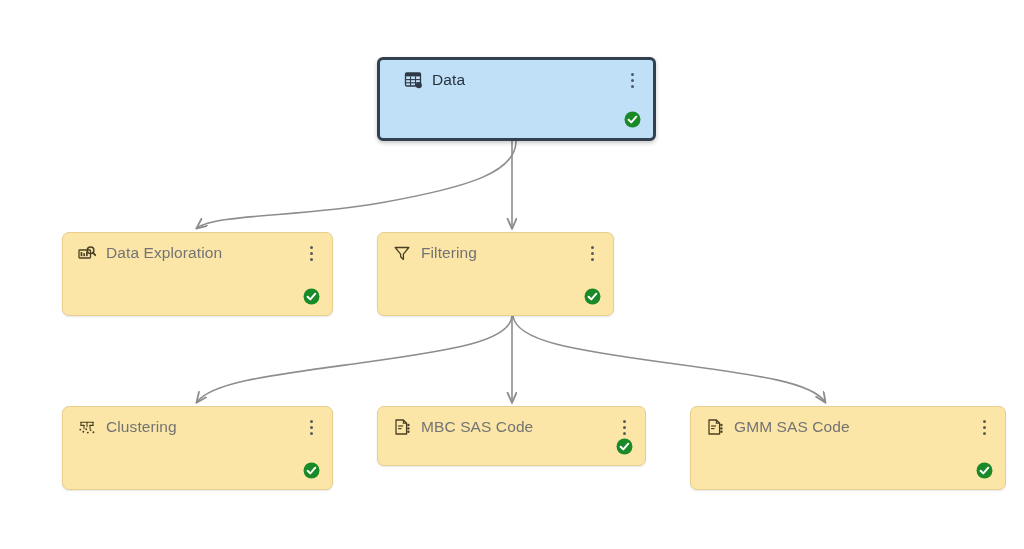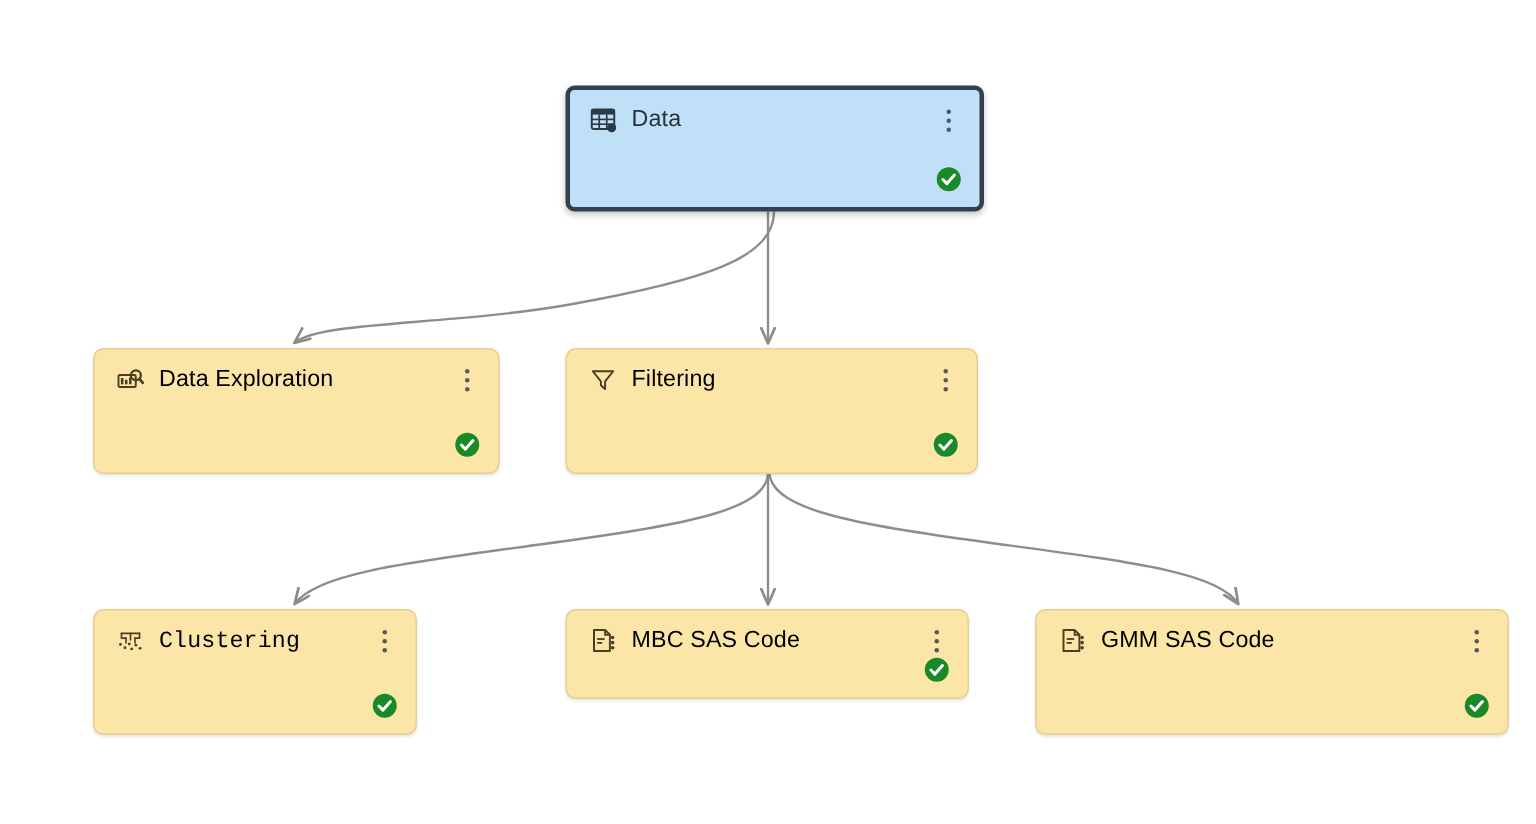--- a/index.html
+++ b/index.html
@@ -40,31 +40,31 @@
   .node-head {
     position: absolute;
     left: 0;
     top: 0;
     right: 0;
     height: 40px;
     display: flex;
     align-items: center;
     padding: 0 6px 0 14px;
   }
-  .node.selected .node-head { padding-left: 12px; }
+  .node.selected .node-head { padding-left: 23px; }
   .node-icon {
     width: 20px;
     height: 20px;
     flex: 0 0 20px;
     margin-right: 9px;
     display: block;
   }
   .node-title {
     font-size: 15.5px;
-    color: #000000;
+    color: #737373;
     letter-spacing: 0.1px;
     white-space: nowrap;
     overflow: hidden;
     text-overflow: ellipsis;
     flex: 1 1 auto;
   }
   .node.selected .node-title { color: #27323d; }
   .kebab {
     flex: 0 0 18px;
     width: 18px;
@@ -162,21 +162,21 @@
         </span>
     </div>
     <span class="status-badge">
       <svg viewBox="0 0 17 17">
         <circle cx="8.5" cy="8.5" r="8" fill="#1a8a28"></circle>
         <path d="M4.6,8.7 L7.3,11.4 L12.3,5.7" fill="none" stroke="#ffffff" stroke-width="2" stroke-linecap="round" stroke-linejoin="round"></path>
       </svg>
     </span>
   </div>
 
-  <div class="node" style="left:377px; top:232px; width:275px; height:84px;">
+  <div class="node" style="left:377px; top:232px; width:237px; height:84px;">
     <div class="node-head">
       <span class="node-icon">
         <svg viewBox="0 0 20 20" width="20" height="20">
           <path d="M3.2,4.5 L16.8,4.5 L11.4,11.2 L11.4,16.4 L8.6,13.8 L8.6,11.2 Z" fill="none" stroke="#4a3f22" stroke-width="1.3" stroke-linejoin="round" stroke-linecap="round"></path>
         </svg>
       </span>
       <span class="node-title">Filtering</span>
       <span class="kebab">
           <i></i>
           <i></i>
@@ -184,21 +184,21 @@
         </span>
     </div>
     <span class="status-badge">
       <svg viewBox="0 0 17 17">
         <circle cx="8.5" cy="8.5" r="8" fill="#1a8a28"></circle>
         <path d="M4.6,8.7 L7.3,11.4 L12.3,5.7" fill="none" stroke="#ffffff" stroke-width="2" stroke-linecap="round" stroke-linejoin="round"></path>
       </svg>
     </span>
   </div>
 
-  <div class="node" style="left:62px; top:406px; width:216px; height:84px;font-family:Liberation Mono, monospace;">
+  <div class="node" style="left:62px; top:406px; width:271px; height:84px;">
     <div class="node-head">
       <span class="node-icon">
         <svg viewBox="0 0 20 20" width="20" height="20">
           <g stroke="#4a3f22" stroke-width="1.1" fill="none" stroke-linecap="round">
             <line x1="4" y1="5.2" x2="16" y2="5.2"></line>
             <line x1="4" y1="5.2" x2="4" y2="8.4"></line>
             <line x1="16" y1="5.2" x2="16" y2="8.4"></line>
             <line x1="10" y1="5.2" x2="10" y2="9.6"></line>
             <line x1="4" y1="8.4" x2="7" y2="8.4"></line>
             <line x1="13" y1="8.4" x2="16" y2="8.4"></line>

